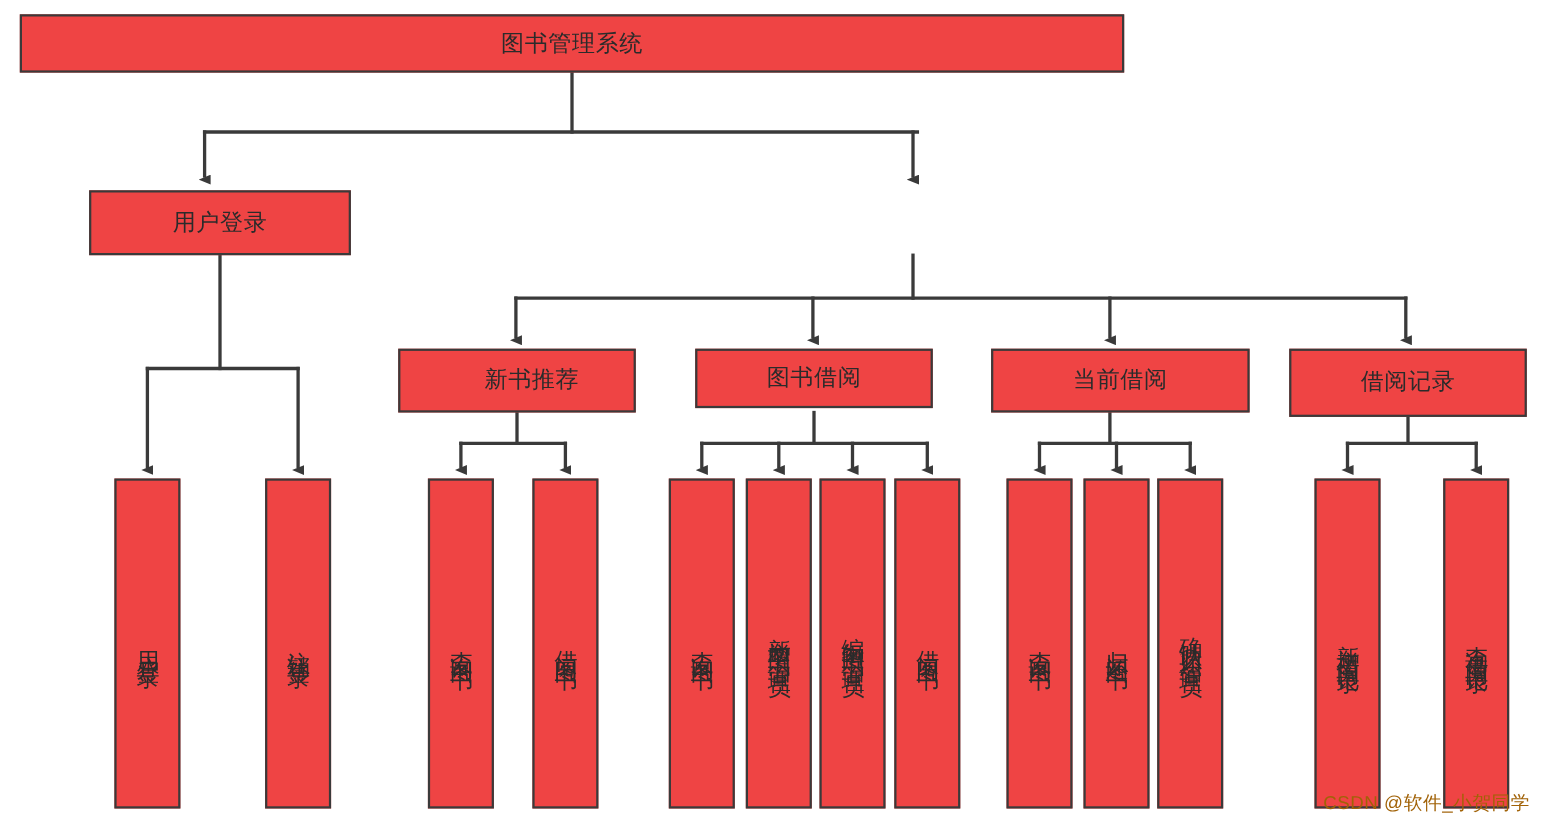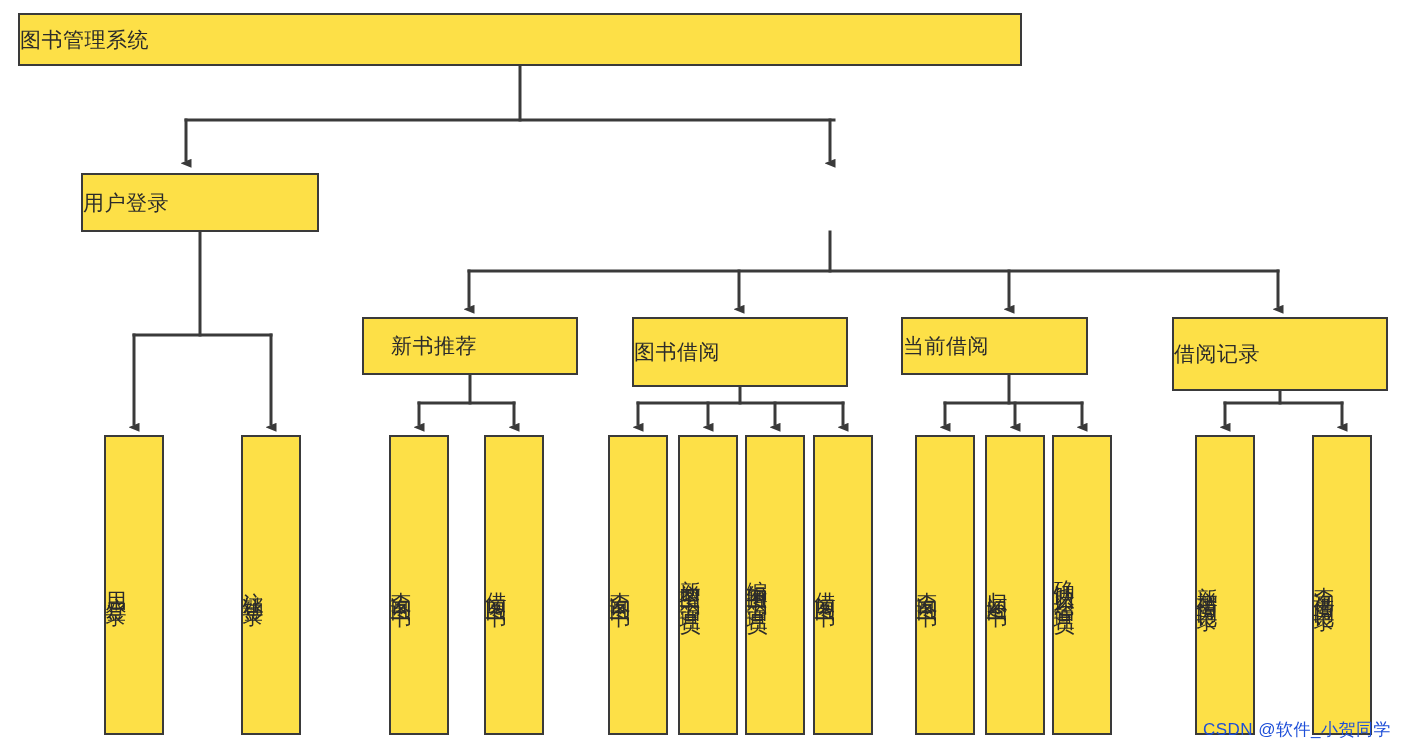--- a/index.html
+++ b/index.html
@@ -21,23 +21,24 @@
     position: absolute;
     left: 0;
     top: 0;
     width: 1405px;
     height: 747px;
   }
   .node {
     position: absolute;
     box-sizing: border-box;
     border: 2.5px solid #3a3a3a;
-    background: #fde047;
+    background: #ef4444;
     display: flex;
     align-items: center;
+    justify-content: center;
     color: #2b2b2b;
   }
   .node-h .label {
     font-size: 21px;
     line-height: 1.1;
     letter-spacing: 0.5px;
     white-space: nowrap;
   }
   .node-v {
     padding: 6px 0;
@@ -48,21 +49,21 @@
     font-size: 21px;
     letter-spacing: 5px;
     line-height: 1.0;
     white-space: nowrap;
   }
   .watermark {
     position: absolute;
     right: 14px;
     bottom: 6px;
     font-size: 17px;
-    color: #1d4ed8;
+    color: #a16207;
     letter-spacing: 0.5px;
     white-space: nowrap;
     pointer-events: none;
   }
 </style>
 </head>
 <body>
 
 <div id="canvas">
 
@@ -124,27 +125,27 @@
     <span class="label">图书管理系统</span>
   </div>
 
   <div class="node node-h" style="left:81px; top:173px; width:238px; height:59px;">
     <span class="label">用户登录</span>
   </div>
 
   <div class="node node-h" style="left:362px; top:317px; width:216px; height:58px;padding-left:27px;">
     <span class="label">新书推荐</span>
   </div>
-  <div class="node node-h" style="left:632px; top:317px; width:216px; height:70px;">
+  <div class="node node-h" style="left:632px; top:317px; width:216px; height:54px;">
     <span class="label">图书借阅</span>
   </div>
-  <div class="node node-h" style="left:901px; top:317px; width:187px; height:58px;">
+  <div class="node node-h" style="left:901px; top:317px; width:235px; height:58px;">
     <span class="label">当前借阅</span>
   </div>
-  <div class="node node-h" style="left:1172px; top:317px; width:216px; height:74px;">
+  <div class="node node-h" style="left:1172px; top:317px; width:216px; height:62px;">
     <span class="label">借阅记录</span>
   </div>
 
   <div class="node node-v" style="left:104px; top:435px; width:60px; height:300px;">
     <span class="label">用户登录</span>
   </div>
   <div class="node node-v" style="left:241px; top:435px; width:60px; height:300px;">
     <span class="label">注销登录</span>
   </div>
   <div class="node node-v" style="left:389px; top:435px; width:60px; height:300px;">

